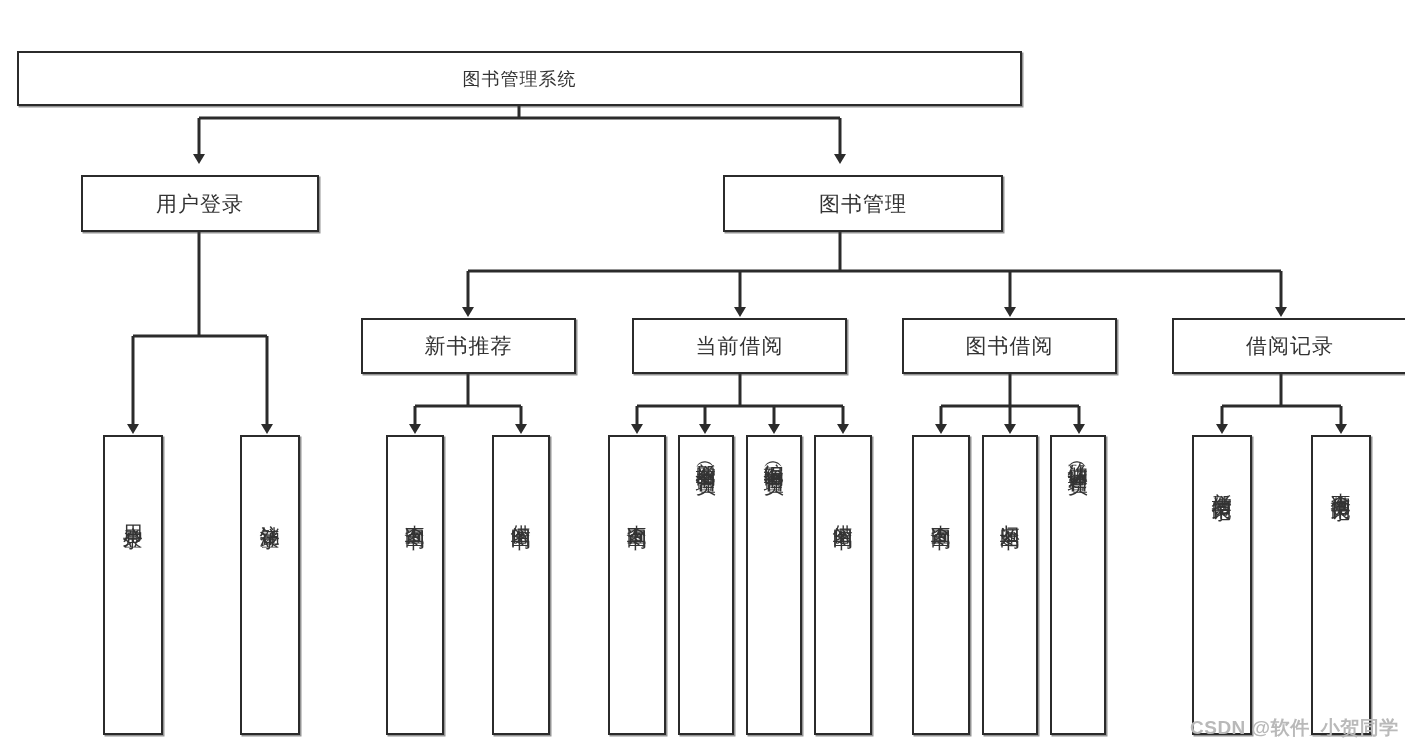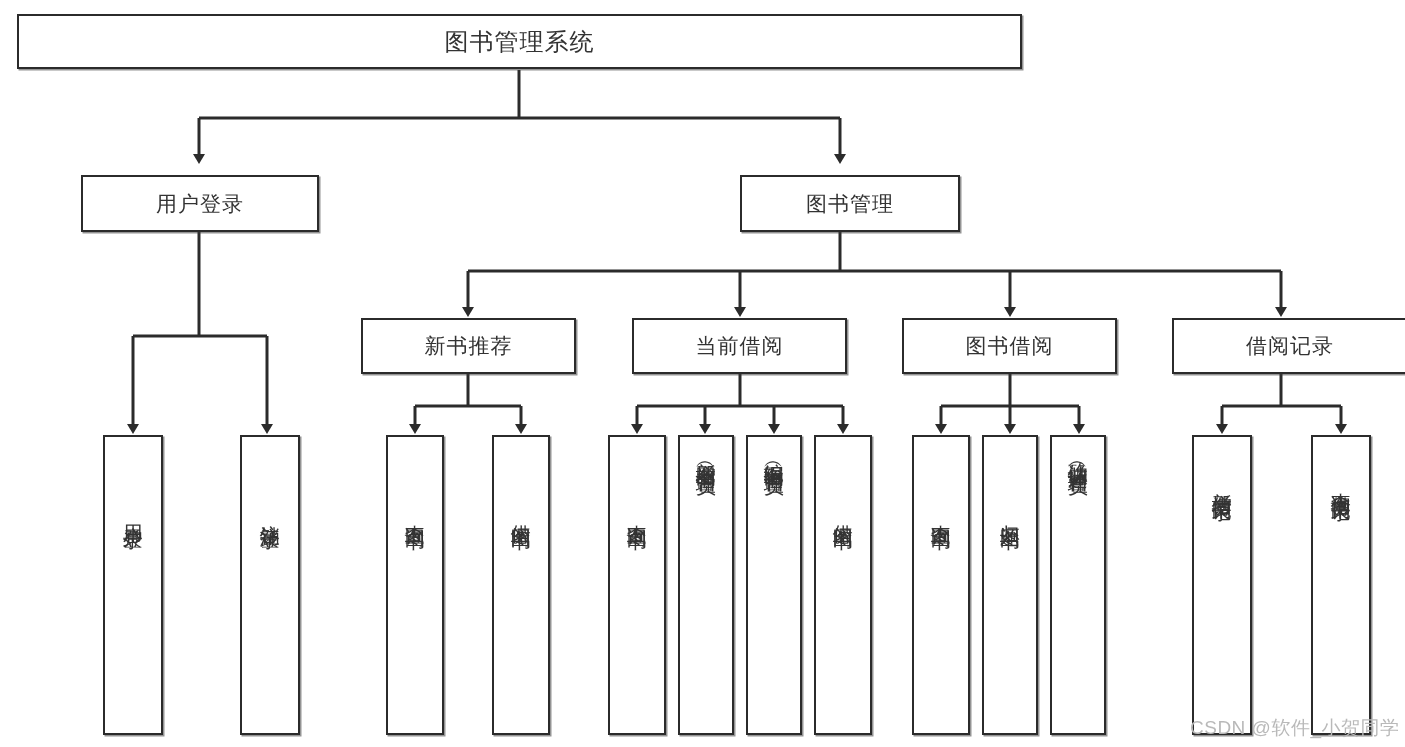--- a/index.html
+++ b/index.html
@@ -32,21 +32,21 @@
     border: 2px solid #2b2b2b;
     background: #ffffff;
     color: #333333;
     display: flex;
     align-items: center;
     justify-content: center;
     font-size: 21px;
     letter-spacing: 1px;
     box-shadow: 1.5px 1.5px 0 rgba(60,60,60,0.55);
   }
-  .node.root { font-size: 24px; }
+  .node.root { font-size: 18px; margin-top: 37px; }
   .node.lvl2 { font-size: 21px; }
   .node.leaf {
     align-items: flex-start;
     justify-content: center;
     padding-top: 0;
     font-size: 20px;
   }
   .vtext {
     writing-mode: vertical-rl;
     text-orientation: upright;
@@ -56,20 +56,21 @@
     white-space: nowrap;
     display: block;
   }
   .watermark {
     position: absolute;
     font-size: 19px;
     color: #b9b9b9;
     letter-spacing: 0.5px;
     white-space: nowrap;
     font-family: "Liberation Sans", "DejaVu Sans", sans-serif;
+    font-weight: bold;
   }
 </style>
 </head>
 <body>
 
 <div id="canvas">
 
   <svg class="edges" viewBox="0 0 1405 747" xmlns="http://www.w3.org/2000/svg">
     <defs>
       <marker id="arrow" markerWidth="10" markerHeight="12" refX="1" refY="6" orient="auto" markerUnits="userSpaceOnUse">
@@ -121,21 +122,21 @@
     </g>
   </svg>
 
   <div class="node root" style="left:17px; top:14px; width:1005px; height:55px;">
     <span>图书管理系统</span>
   </div>
 
   <div class="node lvl2" style="left:81px; top:175px; width:238px; height:57px;">
     <span>用户登录</span>
   </div>
-  <div class="node lvl2" style="left:740px; top:175px; width:220px; height:57px;">
+  <div class="node lvl2" style="left:723px; top:175px; width:280px; height:57px;">
     <span>图书管理</span>
   </div>
 
   <div class="node lvl2" style="left:361px; top:318px; width:215px; height:56px;">
     <span>新书推荐</span>
   </div>
   <div class="node lvl2" style="left:632px; top:318px; width:215px; height:56px;">
     <span>当前借阅</span>
   </div>
   <div class="node lvl2" style="left:902px; top:318px; width:215px; height:56px;">

